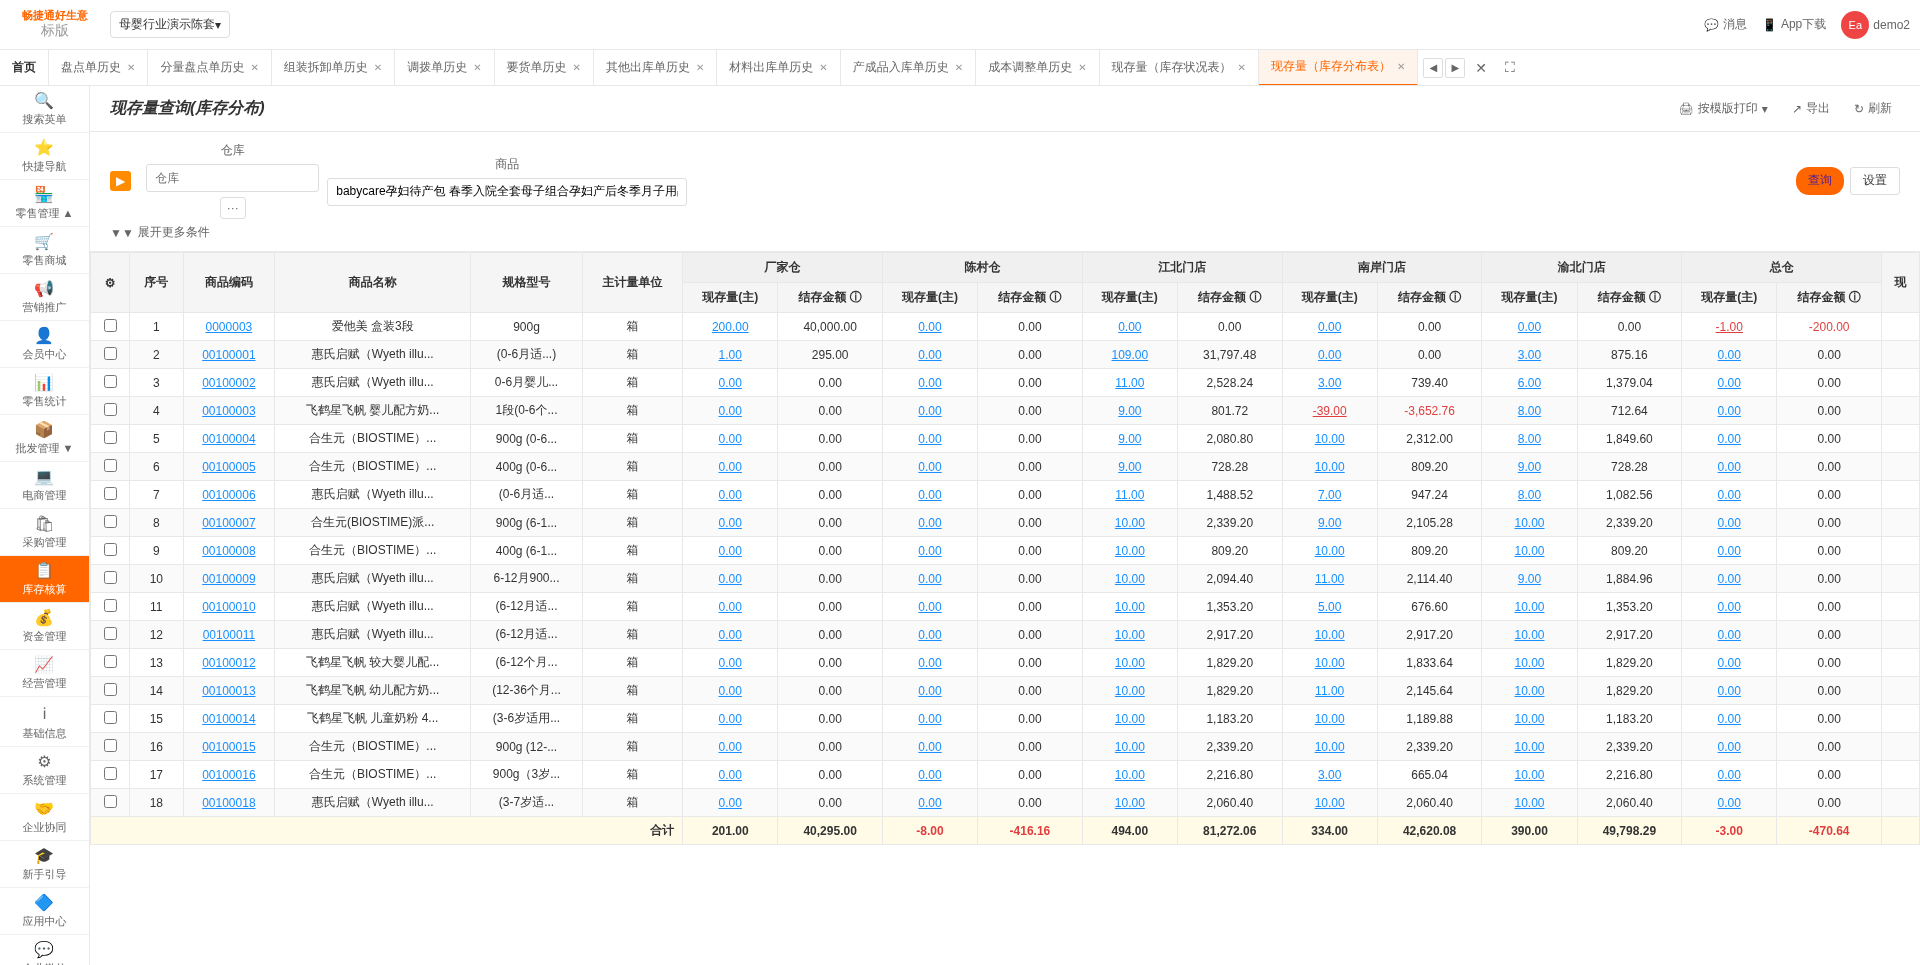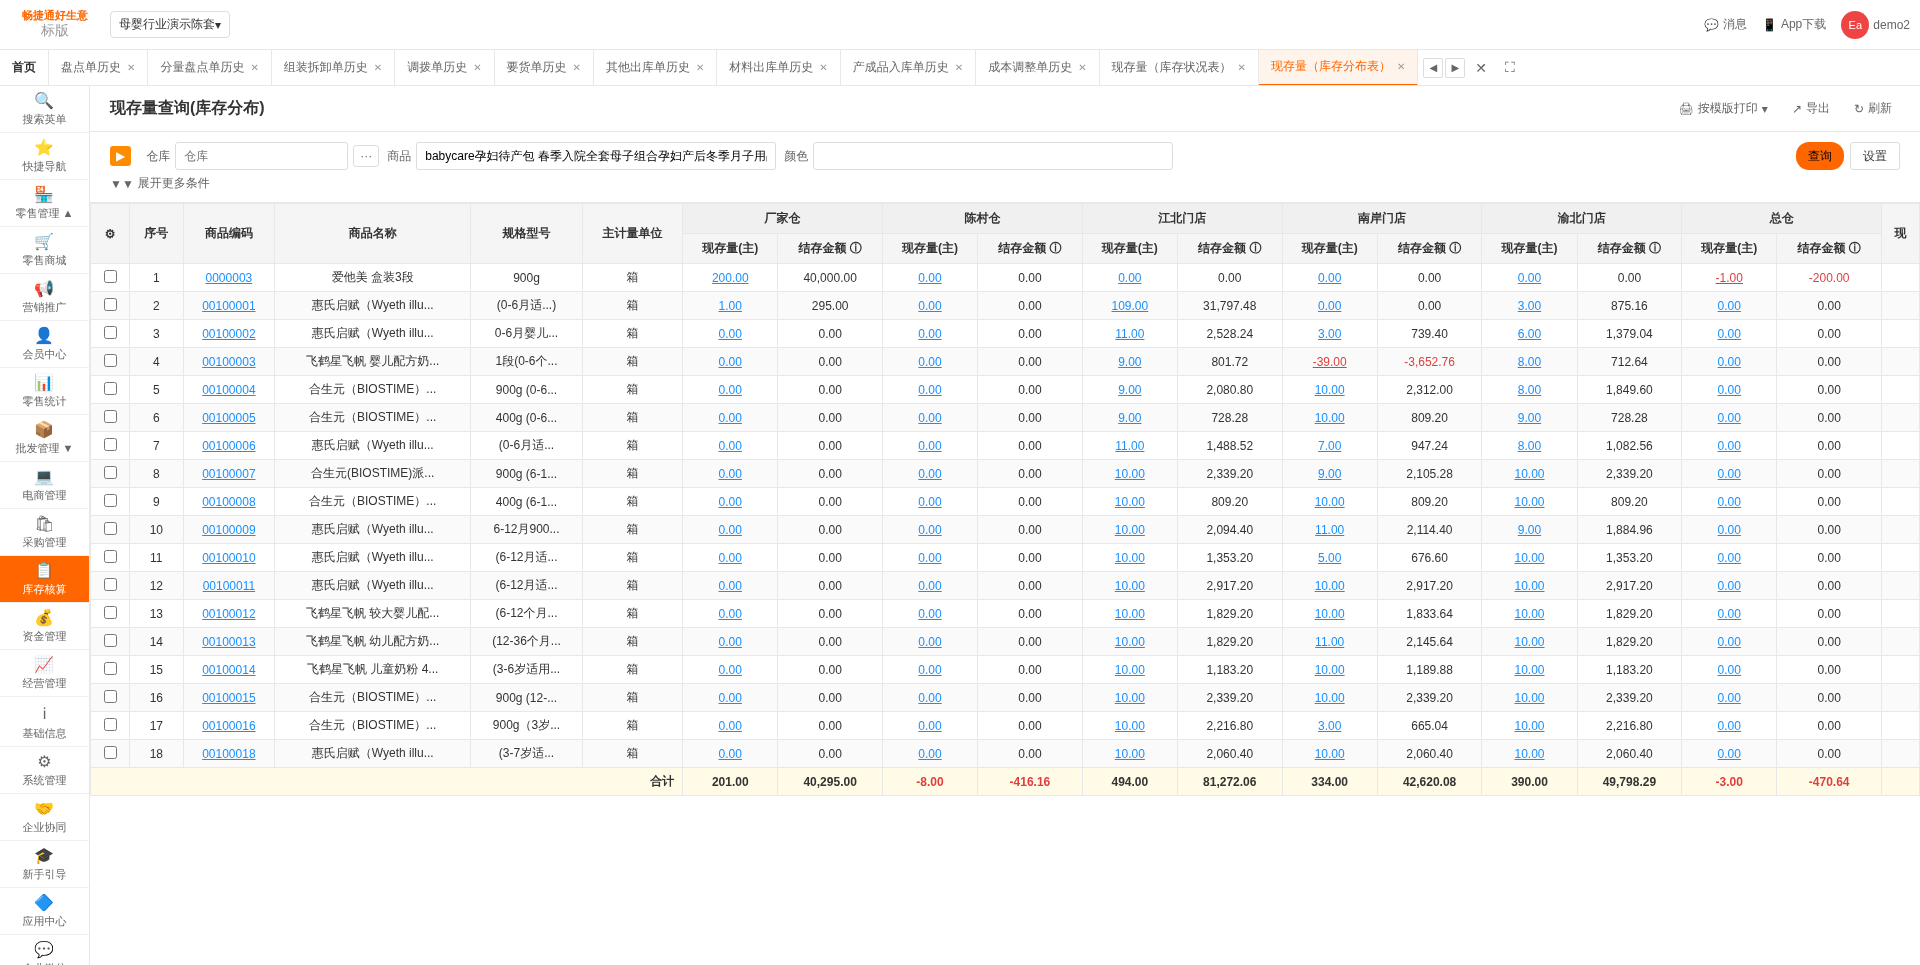--- a/index.html
+++ b/index.html
@@ -34,31 +34,31 @@
     .sidebar { width: 90px; background: #fff; border-right: 1px solid #e8e8e8; display: flex; flex-direction: column; overflow-y: auto; }
     .sidebar-item { height: 50px; display: flex; flex-direction: column; align-items: center; justify-content: center; cursor: pointer; font-size: 11px; color: #666; border-bottom: 1px solid #f0f0f0; padding: 5px; text-align: center; }
     .sidebar-item.active { background: #ff6600; color: #fff; }
     .sidebar-item .sidebar-icon { font-size: 16px; margin-bottom: 2px; }
     
     
     .content-area { flex: 1; overflow: hidden; display: flex; flex-direction: column; }
     
     
     .page-header { background: #fff; padding: 10px 20px; display: flex; align-items: center; justify-content: space-between; border-bottom: 1px solid #e8e8e8; }
-    .page-title { font-size: 16px; font-weight: bold; color: #333; }
+    .page-title { font-size: 16px; font-weight: bold; color: #333; font-style: italic; }
     .page-actions { display: flex; align-items: center; gap: 8px; }
     .action-btn { display: flex; align-items: center; gap: 4px; padding: 4px 8px; cursor: pointer; font-size: 12px; color: #666; }
     
     
     .filter-bar { background: #fff; padding: 10px 20px; border-bottom: 1px solid #e8e8e8; }
-    .filter-item { display: flex; align-items: center; gap: 5px; }
+    .filter-item { display: flex; align-items: center; gap: 5px; flex-direction: column; }
     .filter-label { font-size: 12px; color: #666; white-space: nowrap; }
     .filter-input { border: 1px solid #ddd; border-radius: 3px; padding: 4px 8px; font-size: 12px; height: 28px; min-width: 80px; }
     .filter-input-wide { min-width: 360px; }
-    .filter-btn-orange { background: #ff6600; color: #000000; border: none; border-radius: 13px; padding: 4px 12px; font-size: 12px; height: 28px; cursor: pointer; margin-left: 8px; }
+    .filter-btn-orange { background: #ff6600; color: #4c1d95; border: none; border-radius: 13px; padding: 4px 12px; font-size: 12px; height: 28px; cursor: pointer; margin-left: 8px; }
     .filter-btn-white { background: #fff; color: #333; border: 1px solid #ddd; border-radius: 3px; padding: 4px 12px; font-size: 12px; height: 28px; cursor: pointer; }
     .expand-more { display: flex; align-items: center; gap: 4px; color: #666; font-size: 12px; cursor: pointer; margin-top: 5px; }
     .orange-arrow-btn { background: #ff8c00; color: #fff; border: none; border-radius: 3px; padding: 3px 6px; cursor: pointer; font-size: 12px; margin-right: 5px; }
     .ellipsis-btn { background: #fff; color: #666; border: 1px solid #ddd; border-radius: 3px; padding: 3px 6px; cursor: pointer; font-size: 12px; }
     
     
     .table-container { flex: 1; overflow: auto; background: #fff; margin: 0; }
     table { width: 100%; border-collapse: collapse; font-size: 12px; }
     table th { background: #f5f5f5; border: 1px solid #e8e8e8; padding: 6px 8px; text-align: center; font-weight: bold; color: #333; white-space: nowrap; position: sticky; top: 0; z-index: 2; }
     table td { border: 1px solid #e8e8e8; padding: 5px 8px; text-align: center; white-space: nowrap; color: #333; }
@@ -266,24 +266,20 @@
         <button class="orange-arrow-btn">▶</button>
         <div class="filter-section">
           <div class="filter-item">
             <span class="filter-label">仓库</span>
             <input class="filter-input" type="text" placeholder="仓库" value="" style="">
             <button class="ellipsis-btn">···</button>
           </div>
           <div class="filter-item">
             <span class="filter-label">商品</span>
             <input class="filter-input filter-input-wide" type="text" value="babycare孕妇待产包 春季入院全套母子组合孕妇产后冬季月子用品 22件套 ..." style="">
-          </div>
-          <div class="filter-item">
-            <span class="filter-label">颜色</span>
-            <input class="filter-input filter-input-wide" type="text" value="" style="">
           </div>
         </div>
         <div style="display:flex;gap:6px;margin-left:auto;">
           <button class="filter-btn-orange">查询</button>
           <button class="filter-btn-white">设置</button>
         </div>
       </div>
       <div class="expand-more">
         <span>▼▼</span>
         <span>展开更多条件</span>

